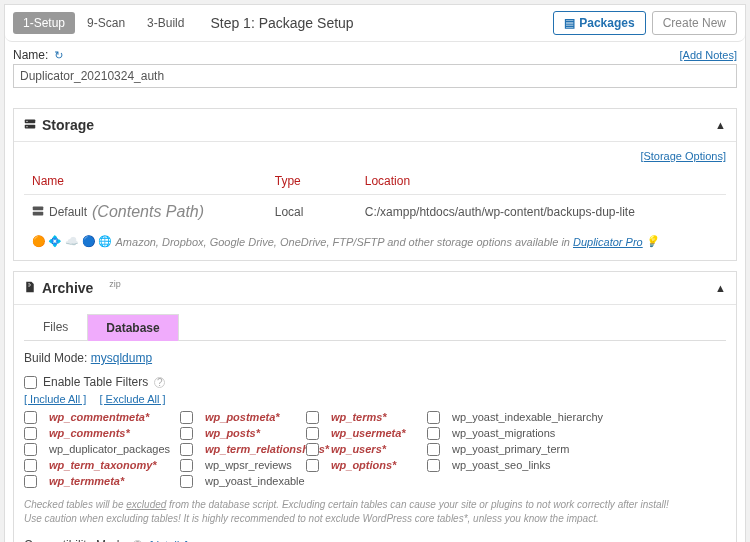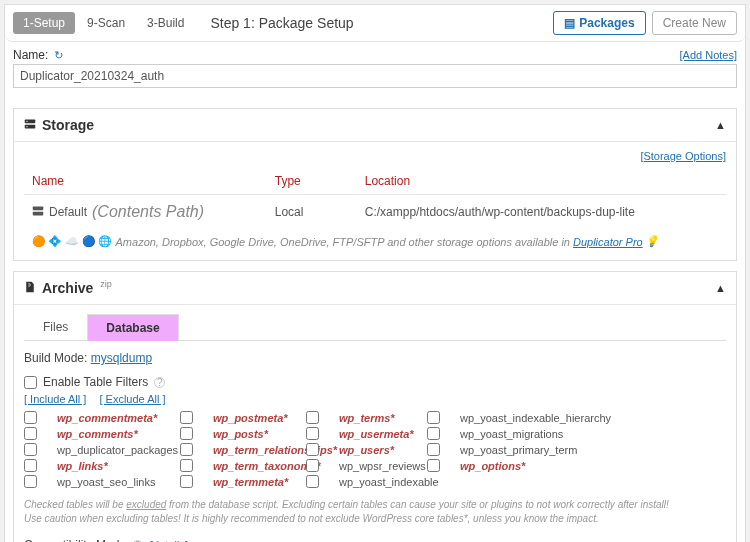--- a/index.html
+++ b/index.html
@@ -24,32 +24,32 @@
   .panel-body { padding: 8px 10px; }
   .storage-opts { display: block; text-align: right; color: #2271b1; text-decoration: underline; font-size: 11px; margin-bottom: 6px; }
   table.storage { width: 100%; border-collapse: collapse; font-size: 12px; }
   table.storage th { text-align: left; padding: 6px 8px; border-bottom: 1px solid #e5e5e5; color: #b91c1c; font-weight: 500; }
   table.storage td { padding: 8px; color: #555; }
   .default-path { display: flex; align-items: center; gap: 5px; text-align: right; }
   .muted-italic { color: #888; font-style: italic; font-size: 16px; }
   .promo { font-size: 11px; color: #888; font-style: italic; padding: 6px 8px 4px; display: flex; align-items: center; gap: 3px; flex-wrap: wrap; }
   .promo-icons { display: flex; gap: 3px; font-style: normal; font-size: 11px; }
   .promo a { color: #2271b1; text-decoration: underline; }
-  .archive-sup { font-size: 9px; font-weight: 400; position: relative; top: -4px; left: 7px; color: #888; }
+  .archive-sup { font-size: 9px; font-weight: 400; position: relative; top: -4px; left: 16px; color: #888; }
   .tabs { display: flex; border-bottom: 1px solid #ddd; margin-bottom: 10px; }
   .tab { padding: 6px 18px; font-size: 12px; color: #555; border: 1px solid transparent; border-bottom: none; }
   .tab.active { border-color: #ddd; background: #f0abfc; color: #333; font-weight: 600; position: relative; top: 1px; }
   .build-mode { font-size: 12px; margin: 4px 0 10px; }
   .build-mode a { color: #2271b1; text-decoration: underline; }
   .filters-row { display: flex; align-items: center; gap: 6px; margin-bottom: 4px; }
   .help-icon { color: #aaa; font-size: 10px; border: 1px solid #ccc; border-radius: 50%; width: 11px; height: 11px; display: inline-flex; align-items: center; justify-content: center; }
   .incex { font-size: 11px; margin-bottom: 6px; }
   .incex a { color: #2271b1; text-decoration: underline; margin-right: 10px; }
   .tables-grid { display: grid; grid-template-columns: 150px 120px 115px 185px; gap: 3px 6px; font-size: 11px; margin-bottom: 10px; }
-  .tbl { display: flex; align-items: center; gap: 20px; }
+  .tbl { display: flex; gap: 12px; }
   .tbl input { margin: 0; }
   .core { color: #b34040; font-style: italic; font-weight: 600; }
   .norm { color: #555; }
   .note { font-size: 10px; color: #999; font-style: italic; line-height: 1.4; margin-bottom: 12px; }
   .note .ex { text-decoration: underline; }
   .compat-row { display: flex; align-items: center; gap: 6px; font-size: 12px; margin-bottom: 6px; }
   .compat-row a { color: #2271b1; text-decoration: underline; font-style: italic; font-size: 11px; }
   .icon-svg { width: 12px; height: 12px; }
 </style>
 </head>
@@ -218,24 +218,20 @@
           <div class="tbl">
             <input type="checkbox" style="">
             <span class="core">wp_users*</span>
           </div>
           <div class="tbl">
             <input type="checkbox" style="">
             <span class="norm">wp_yoast_primary_term</span>
           </div>
           <div class="tbl">
             <input type="checkbox" style="">
-            <span class="core">wp_links*</span>
-          </div>
-          <div class="tbl">
-            <input type="checkbox" style="">
             <span class="core">wp_term_taxonomy*</span>
           </div>
           <div class="tbl">
             <input type="checkbox" style="">
             <span class="norm">wp_wpsr_reviews</span>
           </div>
           <div class="tbl">
             <input type="checkbox" style="">
             <span class="core">wp_options*</span>
           </div>

